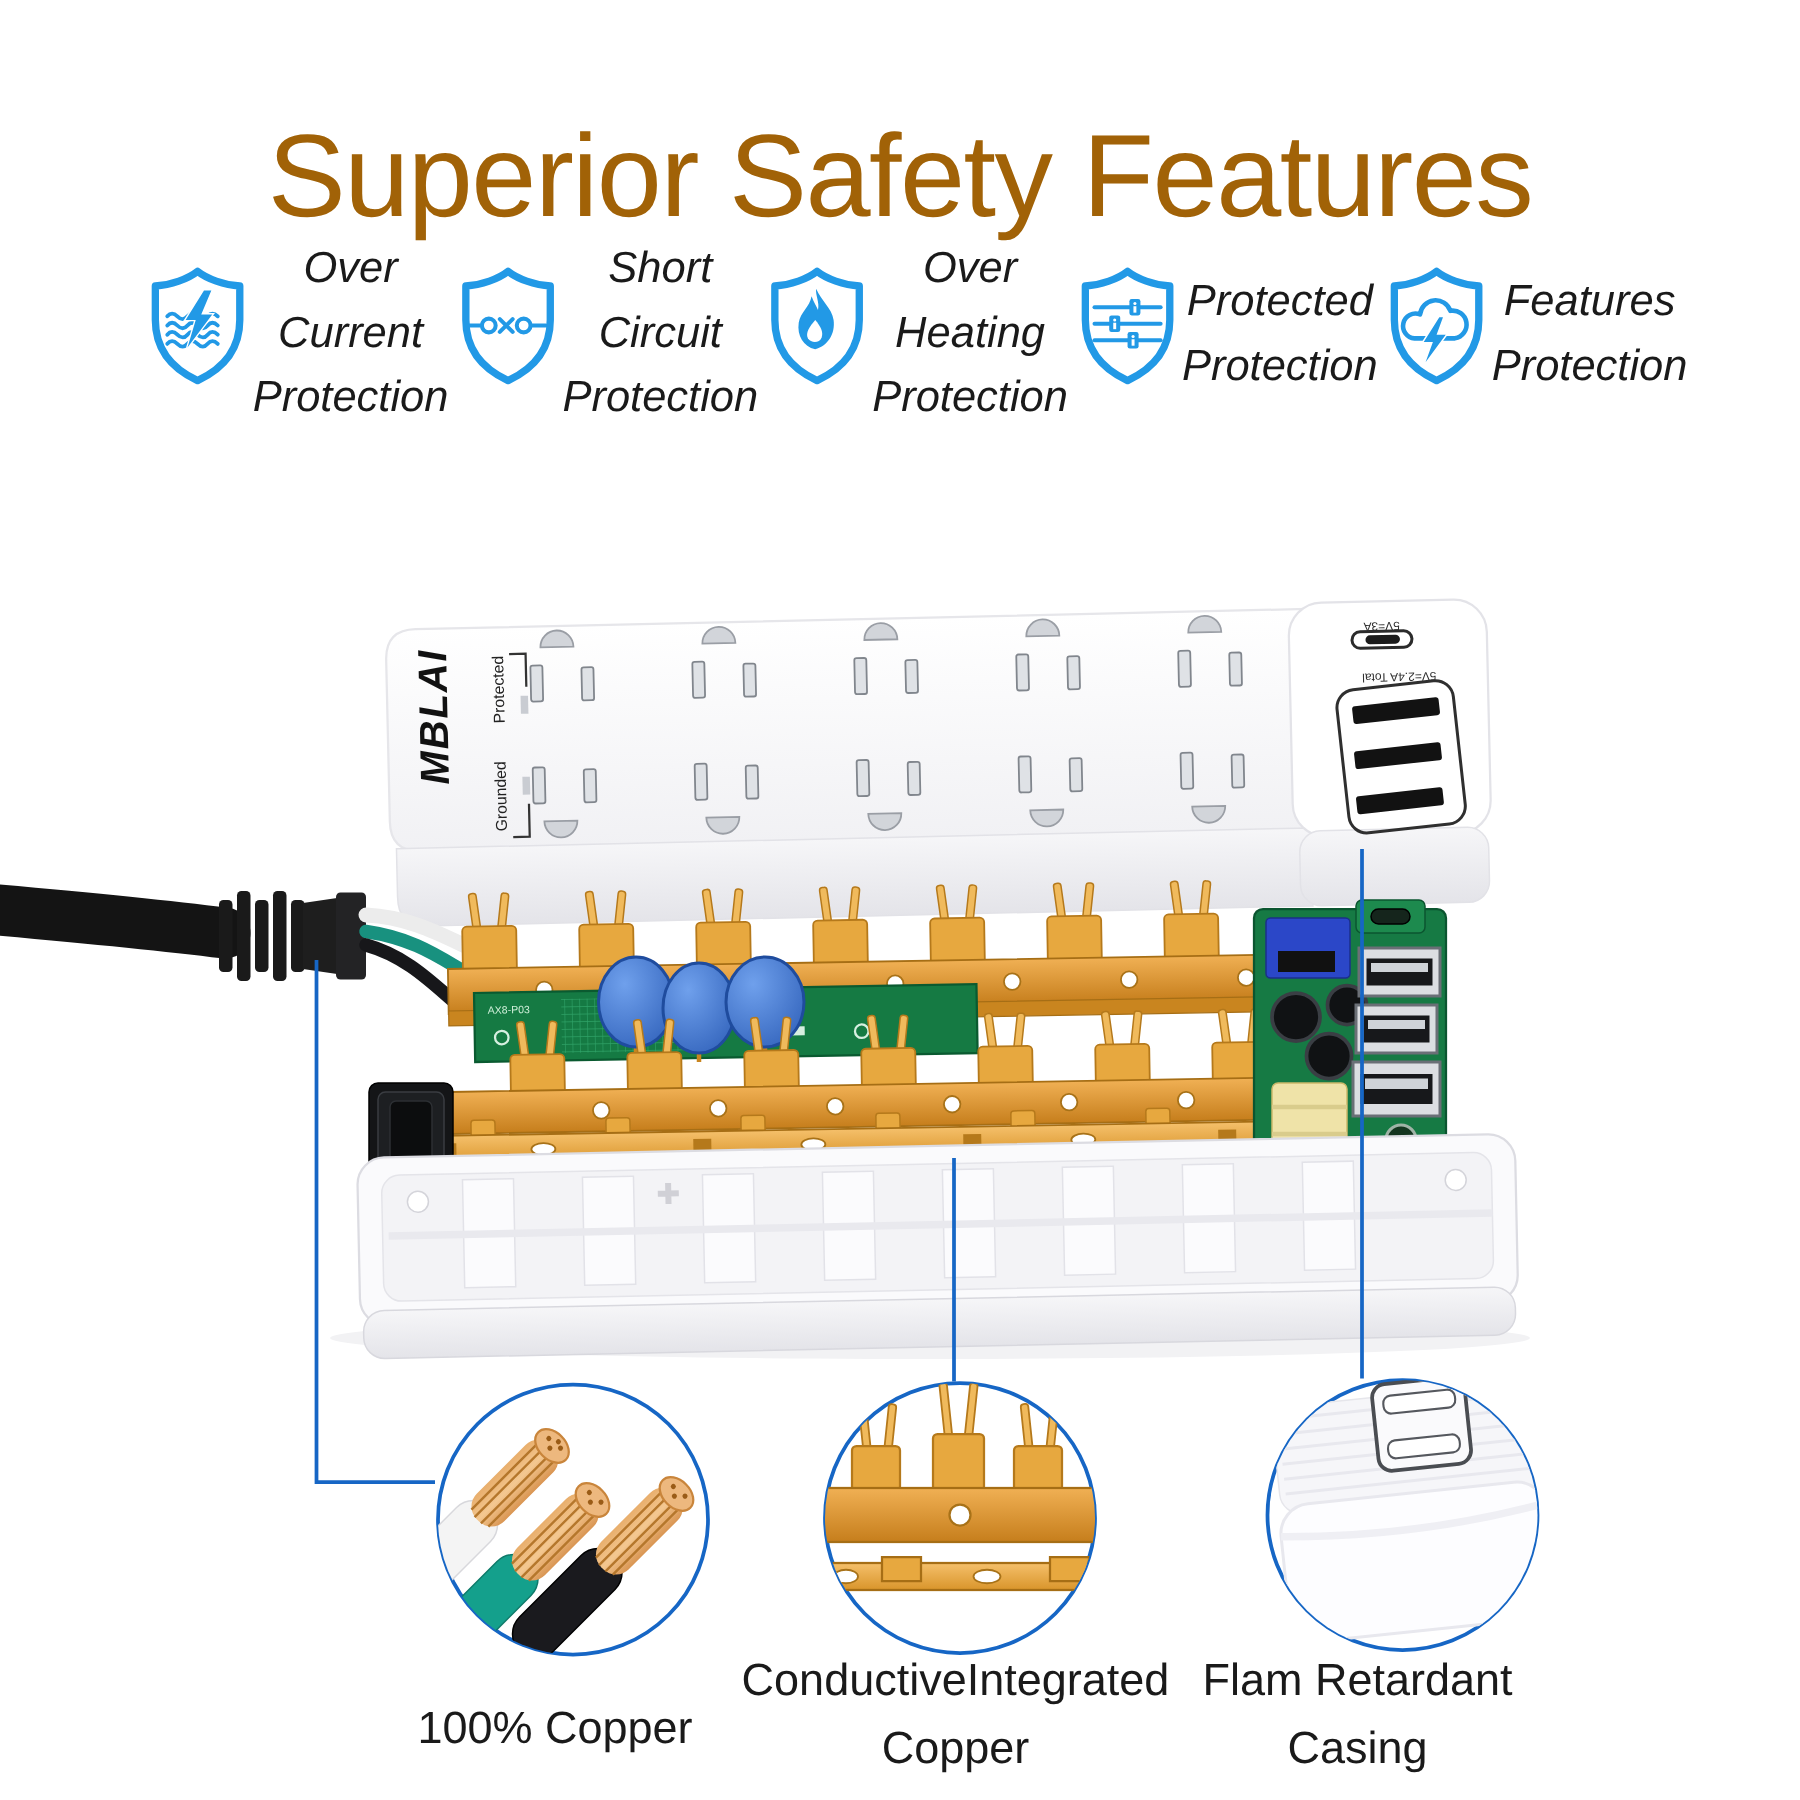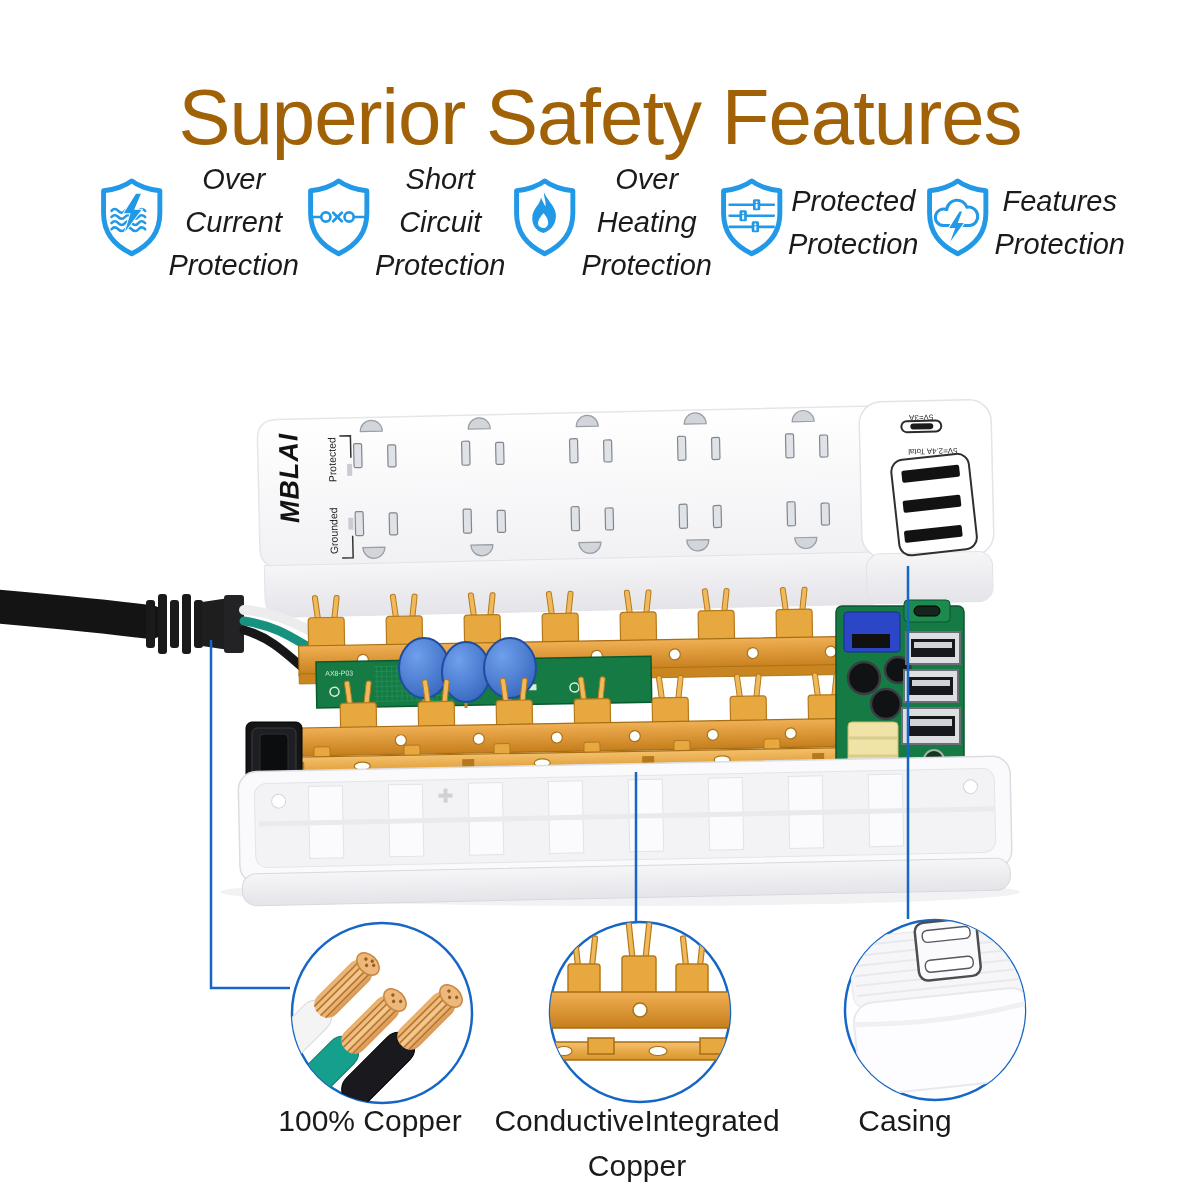--- a/index.html
+++ b/index.html
@@ -7,21 +7,21 @@
         font-family:"Liberation Sans",sans-serif;}
   .title{position:absolute;top:20px;left:0;right:0;text-align:center;
          font-size:78px;font-weight:normal;letter-spacing:-1px;color:#a16207;}
   .features{position:absolute;top:146px;left:95px;right:75px;display:flex;justify-content:space-between;}
   .feature{width:204px;display:flex;flex-direction:row;align-items:center;font-style:italic;}
   .feature svg{width:120px;height:126px;display:block;}
   .feature-label{margin-top:12px;font-size:29px;line-height:43px;color:#1a1a1a;text-align:center;}
   .art{position:absolute;left:0;top:0;width:1200px;height:1200px;}
   .captions{position:absolute;top:1098px;left:0;width:1200px;}
   .caption{position:absolute;top:0;font-size:30px;line-height:45px;color:#1a1a1a;text-align:center;}
-  .caption.c1{left:240px;width:260px;}
+  .caption.c1{left:240px;width:260px;margin-top:32px;}
   .caption.c2{left:477px;width:320px;}
   .caption.c3{left:775px;width:260px;}
   svg text{font-family:"Liberation Sans",sans-serif;}
 </style>
 </head>
 <body>
 
 <div class="page">
 
   <svg class="art" viewBox="0 0 1200 1200">
@@ -523,17 +523,18 @@
 
   <div class="captions">
     <div class="caption c1">
       <div>100% Copper</div>
     </div>
     <div class="caption c2">
       <div>ConductiveIntegrated</div>
         <div>Copper</div>
     </div>
     <div class="caption c3">
+      <div>Flam Retardant</div>
         <div>Casing</div>
     </div>
   </div>
 
 </div>
 
 </body></html>

